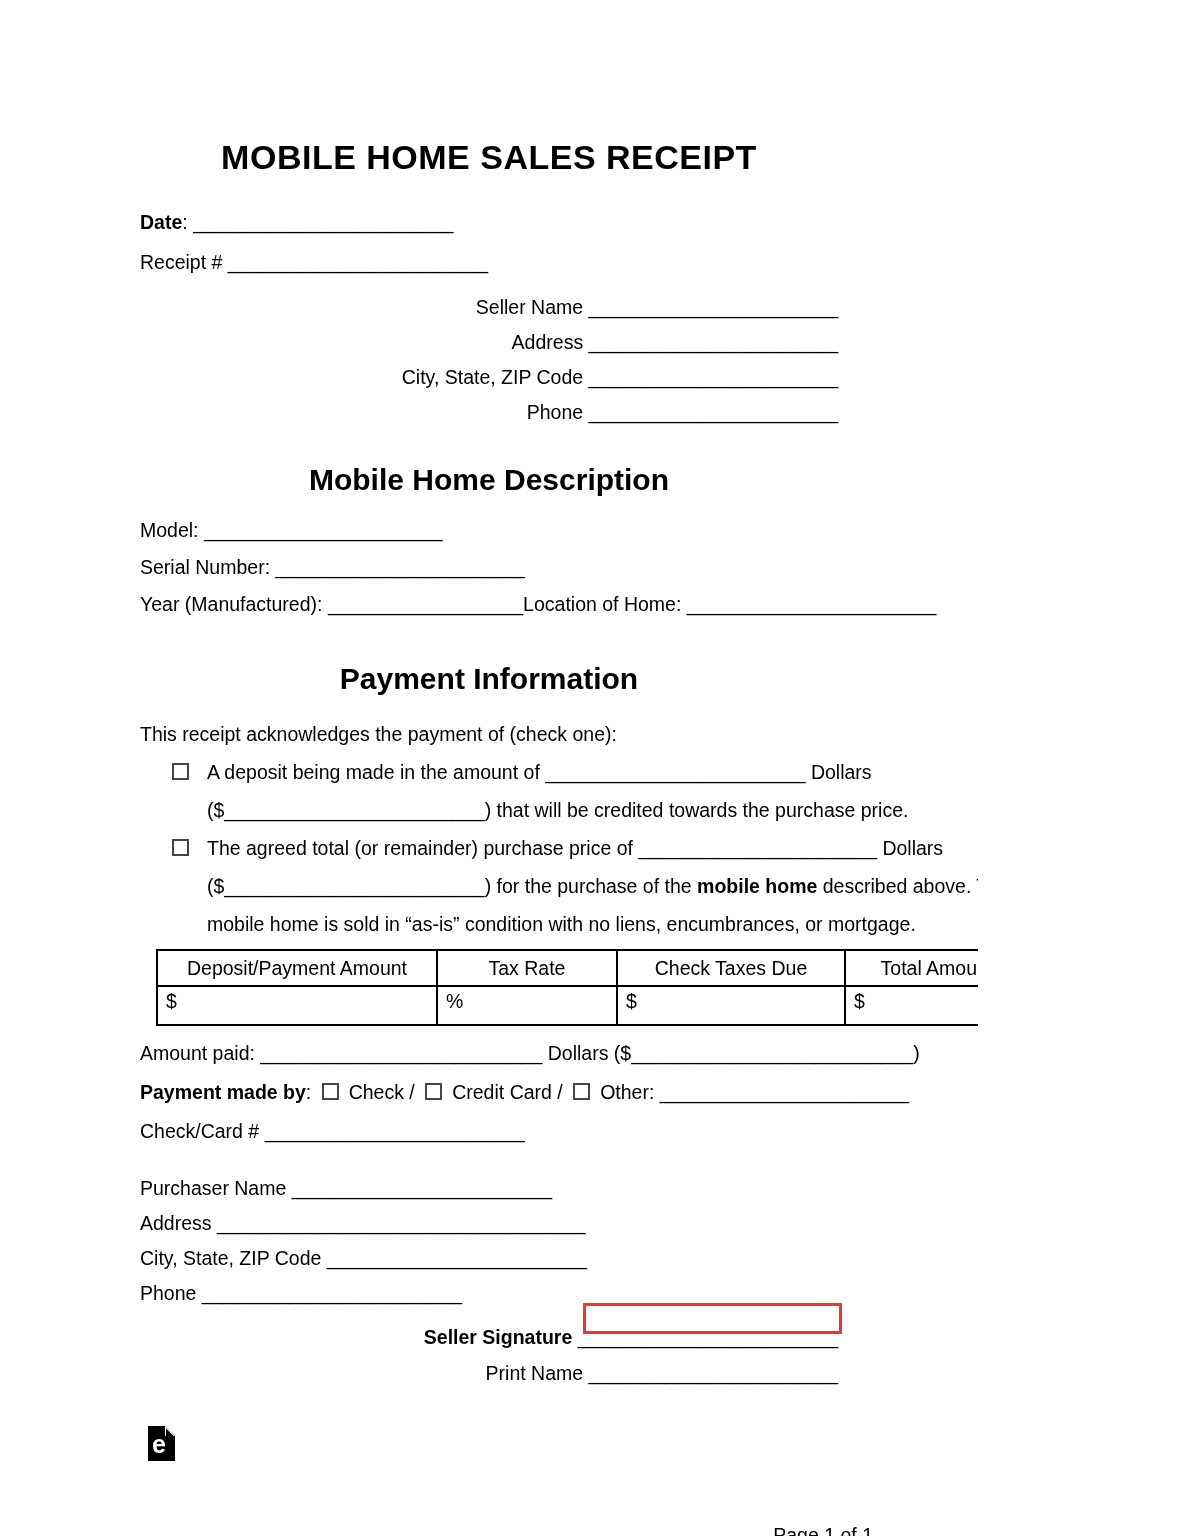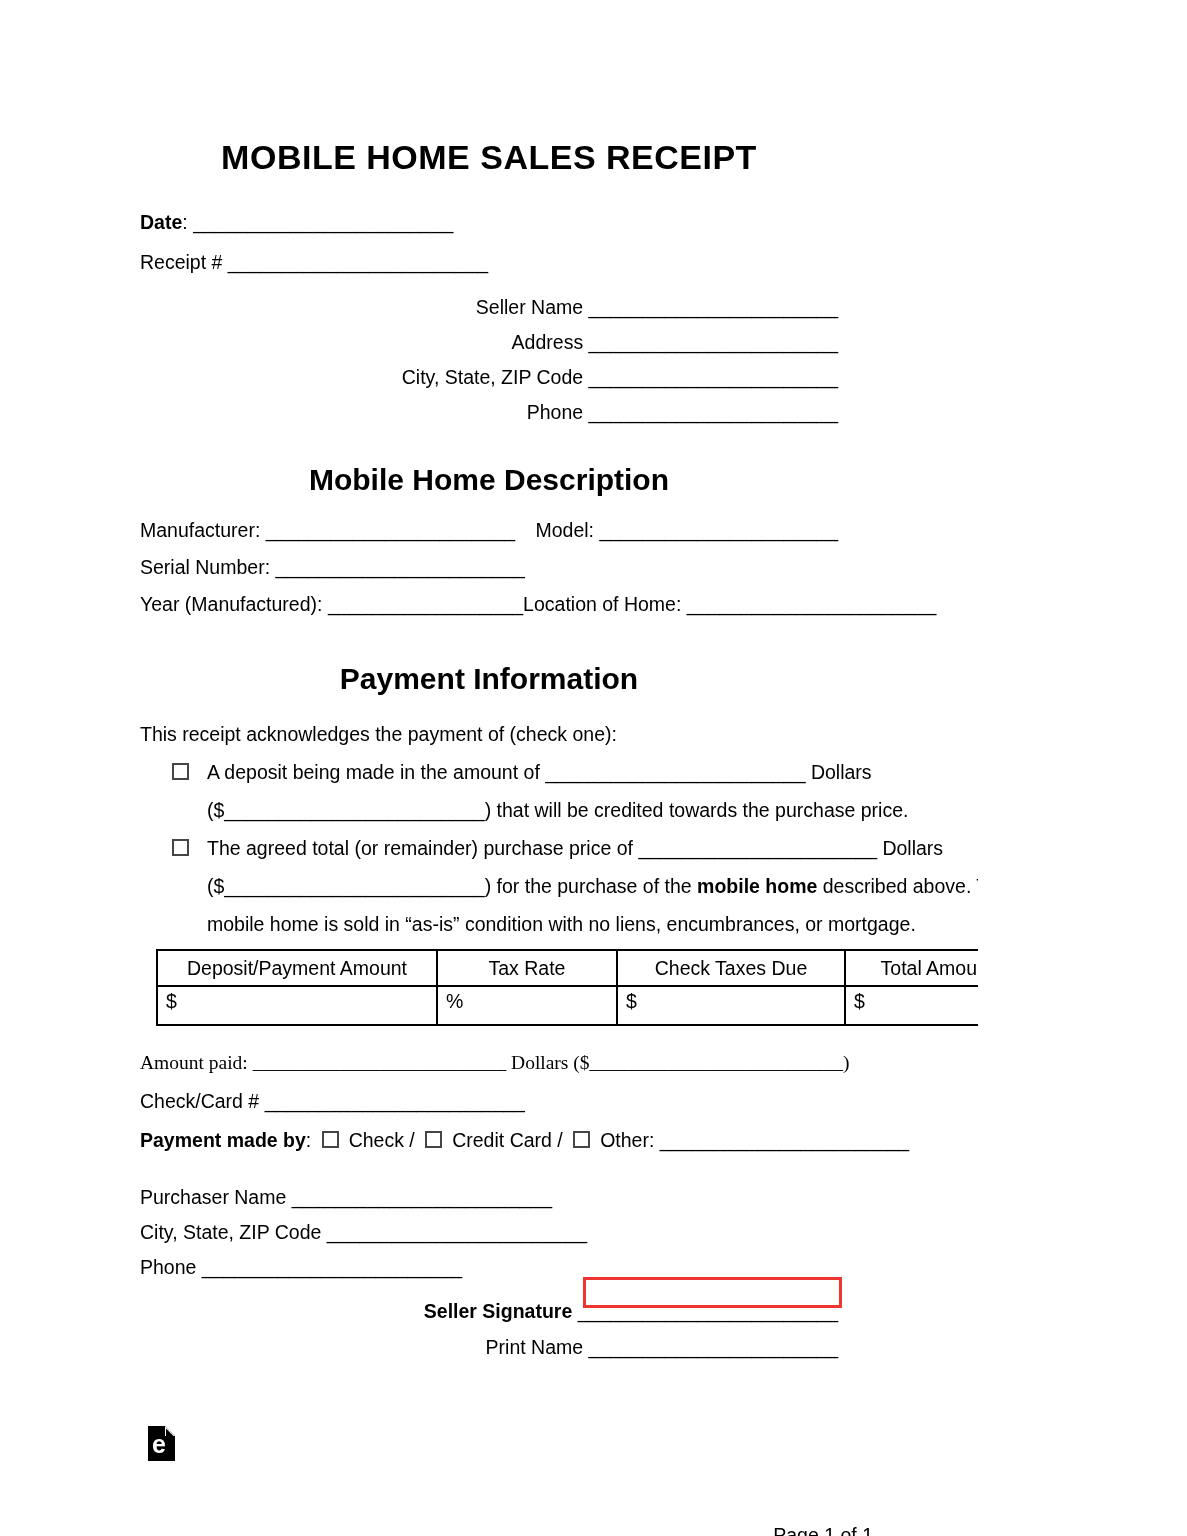--- a/index.html
+++ b/index.html
@@ -38,21 +38,21 @@
   }
   .cb-inline{margin:0 10px 0 5px;}
   .pay-table{
     border-collapse:collapse;margin:6px 0 0 16px;
     width:913px;table-layout:fixed;padding-left:36px;
   }
   .pay-table th,.pay-table td{border:2px solid #000;font-weight:normal;font-size:19.5px;}
   .pay-table th{height:34px;text-align:center;padding:0;}
   .pay-table td{height:34px;text-align:left;vertical-align:top;padding:3px 0 0 8px;}
   .flow-line{line-height:39px;white-space:nowrap;}
-  .amount-line{margin-top:17px;font-family:Liberation Serif, serif;}
+  .amount-line{margin-top:8px;}
   .purchaser-block{margin-top:20px;line-height:35px;}
   .sig-block{text-align:right;line-height:36px;margin-top:8px;}
   .sig-wrap{position:relative;display:inline;}
   .red-box{
     position:absolute;left:5px;top:-23px;
     width:253px;height:25px;
     border:3px solid #ee352f;background:transparent;
   }
   .logo{position:absolute;left:148px;top:1426px;}
   .page-num{position:absolute;top:1523px;right:105px;font-size:19.5px;line-height:24px;}
@@ -74,21 +74,20 @@
   <div class="seller-block">
     <div><span>Seller Name </span><span>_______________________</span></div>
     <div><span>Address </span><span>_______________________</span></div>
     <div><span>City, State, ZIP Code </span><span>_______________________</span></div>
     <div><span>Phone </span><span>_______________________</span></div>
   </div>
 
   <div class="sec-head desc-head">Mobile Home Description</div>
 
   <div class="desc-row">
-    <div class="desc-left"><span>Manufacturer: </span><span>_______________________</span></div>
     <div><span>Model: </span><span>______________________</span></div>
   </div>
   <div class="desc-row">
     <div class="desc-left"><span>Serial Number: </span><span>_______________________</span></div>
   </div>
   <div class="desc-row">
     <div class="desc-left"><span>Year (Manufactured): </span><span>__________________</span></div>
     <div><span>Location of Home: </span><span>_______________________</span></div>
   </div>
 
@@ -132,29 +131,30 @@
       <td>$</td>
     </tr>
   </tbody>
     </table>
 
   <div class="flow-line amount-line">
     <span>Amount paid: </span><span>__________________________</span><span> Dollars ($</span><span>__________________________</span><span>)</span>
   </div>
 
   <div class="flow-line">
-    <span>Check/Card # </span><span>________________________</span>
+    <span class="b">Payment made by</span><span>: </span><span class="cb cb-inline"></span><span>Check / </span><span class="cb cb-inline"></span><span>Credit Card / </span><span class="cb cb-inline"></span><span>Other: </span><span>_______________________</span>
   </div>
 
   <div class="flow-line">
-    <span class="b">Payment made by</span><span>: </span><span class="cb cb-inline"></span><span>Check / </span><span class="cb cb-inline"></span><span>Credit Card / </span><span class="cb cb-inline"></span><span>Other: </span><span>_______________________</span>
+    <span>Check/Card # </span><span>________________________</span>
   </div>
 
   <div class="purchaser-block">
     <div><span>Purchaser Name </span><span>________________________</span></div>
+    <div><span>Address </span><span>__________________________________</span></div>
     <div><span>City, State, ZIP Code </span><span>________________________</span></div>
     <div><span>Phone </span><span>________________________</span></div>
   </div>
 
   <div class="sig-block">
     <div>
       <span class="b">Seller Signature </span><span class="sig-wrap"><span>________________________</span><span class="red-box"></span></span>
     </div>
     <div>
       <span>Print Name </span><span>_______________________</span>

